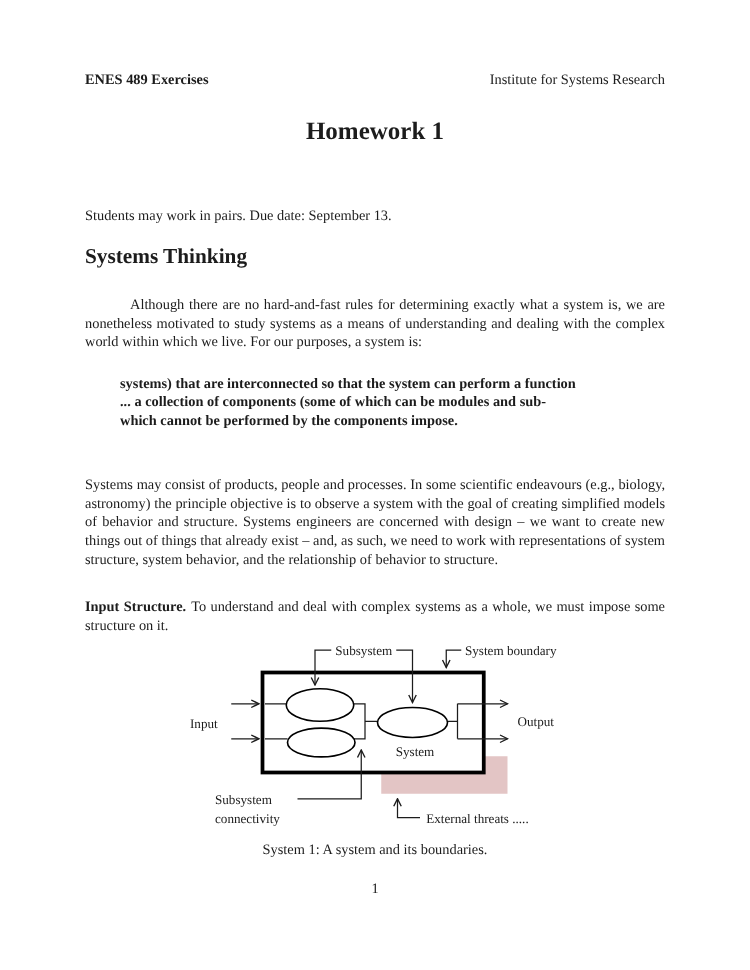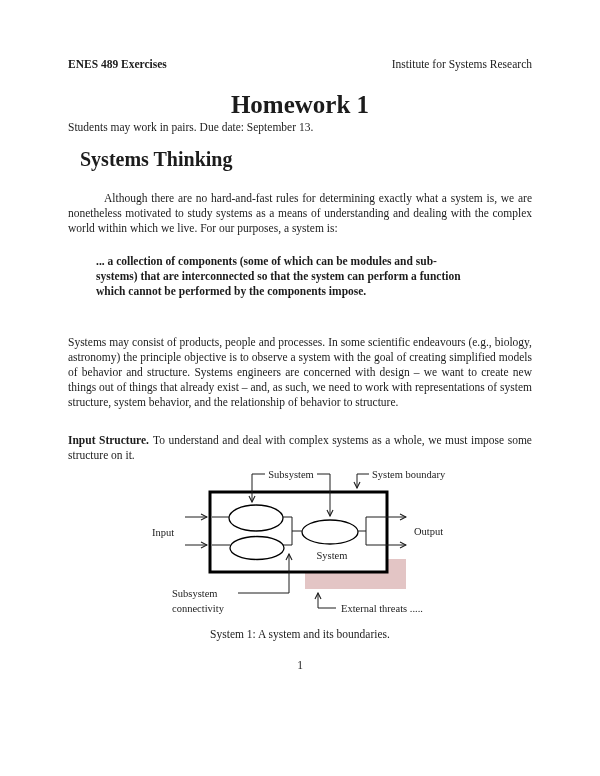--- a/index.html
+++ b/index.html
@@ -5,24 +5,24 @@
   html,body{margin:0;padding:0;background:#ffffff;}
   .page{
     width:600px;height:776px;box-sizing:border-box;
     padding:57px 68px 0 68px;
     font-family:"Liberation Serif", serif;
     font-size:11.5px;line-height:15px;color:#1c1c1c;
     position:relative;overflow:hidden;background:#ffffff;
   }
   .header-row{display:flex;justify-content:space-between;align-items:flex-start;}
   .bold{font-weight:700;}
-  h1.title{font-size:25px;line-height:30px;font-weight:700;text-align:center;margin:18px 0 0 0;}
+  h1.title{font-size:20px;line-height:30px;font-weight:700;text-align:center;margin:18px 0 0 0;}
   p{margin:0;}
-  .note{}
-  h2.section{font-size:20px;line-height:18px;font-weight:700;margin:15px 0 0 12px;}
+  .note{margin-top:46px;}
+  h2.section{font-size:17px;line-height:18px;font-weight:700;margin:15px 0 0 0;}
   .para{margin-top:23px;text-align:justify;}
   .indent{text-indent:36px;}
   .quote{margin:18px 27px 0 28px;font-weight:700;text-align:justify;}
   .para2{margin-top:36px;}
   .runin{font-weight:700;margin-right:4px;}
   figure{margin:2px 0 4px 0;padding:0;}
   svg.diagram{display:block;margin-left:62px;}
   svg text{font-family:"Liberation Serif", serif;font-size:10.5px;fill:#1c1c1c;}
   .caption{text-align:center;margin-top:5px;}
   .pagenum{text-align:center;margin-top:16px;}
@@ -41,22 +41,22 @@
 
   <h1 class="title">Homework 1</h1>
 
   <p class="note">Students may work in pairs. Due date: September 13.</p>
 
   <h2 class="section">Systems Thinking</h2>
 
   <p class="para indent">Although there are no hard-and-fast rules for determining exactly what a system is, we are nonetheless motivated to study systems as a means of understanding and dealing with the complex world within which we live. For our purposes, a system is:</p>
 
   <div class="quote">
+    <div>systems) that are interconnected so that the system can perform a function</div>
     <div>...  a collection of components (some of which can be modules and sub-</div>
-    <div>systems) that are interconnected so that the system can perform a function</div>
     <div>which cannot be performed by the components impose.</div>
   </div>
 
   <p class="para para2">Systems may consist of products, people and processes. In some scientific endeavours (e.g., biology, astronomy) the principle objective is to observe a system with the goal of creating simplified models of behavior and structure. Systems engineers are concerned with design – we want to create new things out of things that already exist – and, as such, we need to work with representations of system structure, system behavior, and the relationship of behavior to structure.</p>
 
   <p class="para"><span class="runin">Input Structure.</span><span>To understand and deal with complex systems as a whole, we must impose some structure on it.</span></p>
 
   <figure>
     <svg class="diagram" width="380" height="157" viewBox="0 0 380 157">
       <defs>

